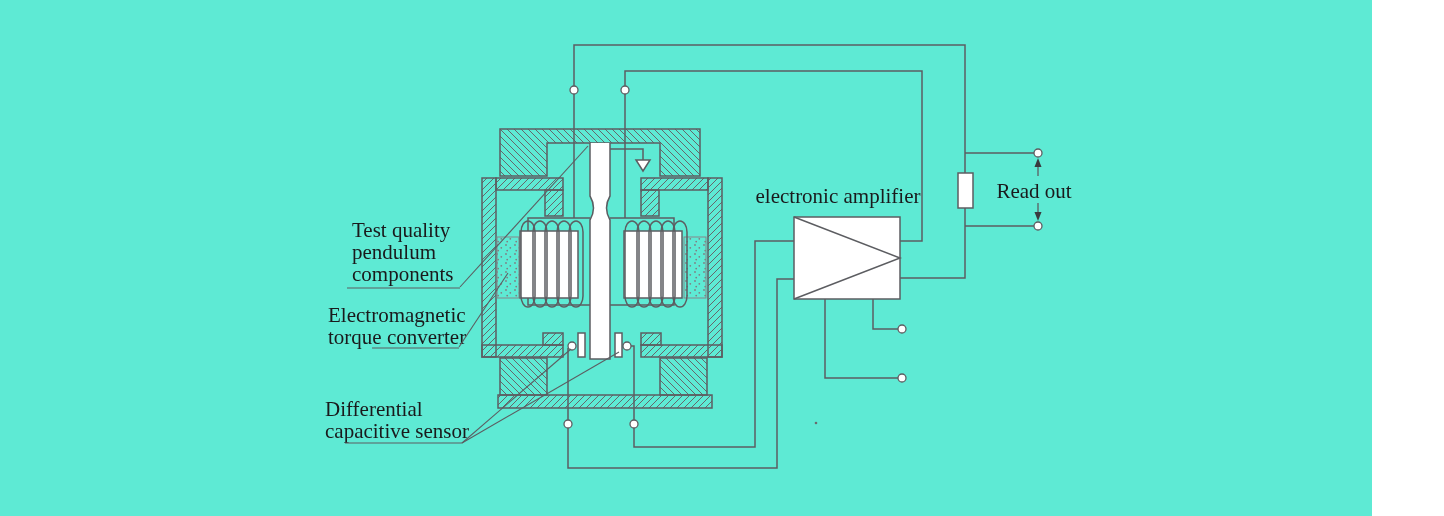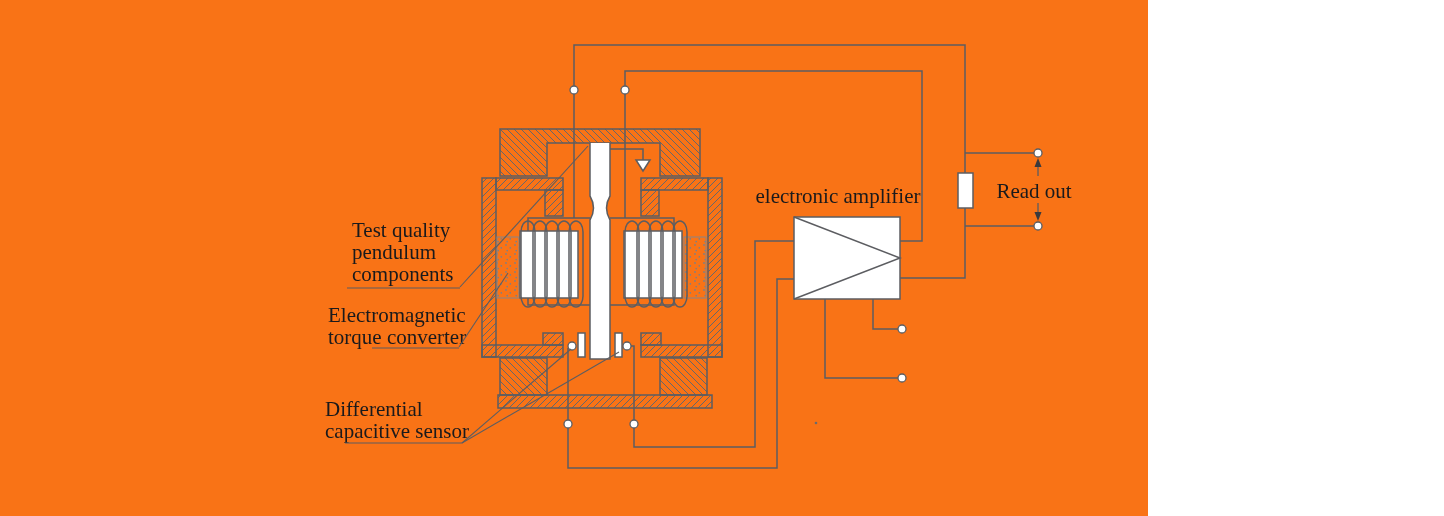--- a/index.html
+++ b/index.html
@@ -1,16 +1,16 @@
 <!DOCTYPE html>
 <html><head>
 <meta charset="utf-8">
 <style>
   html,body{margin:0;padding:0;background:#ffffff;}
-  .page{position:relative;width:1148px;height:516px;background:#f97316;overflow:hidden;
+  .page{position:relative;width:1372px;height:516px;background:#5eead4;overflow:hidden;
         font-family:"Liberation Serif", serif;}
   svg text{font-family:"Liberation Serif", serif;fill:#1a1a1c;}
   .lbl{font-size:21px;}
 </style>
 </head>
 <body>
 
 <div class="page">
 <svg width="1444" height="516" viewBox="0 0 1444 516">
   <defs>

